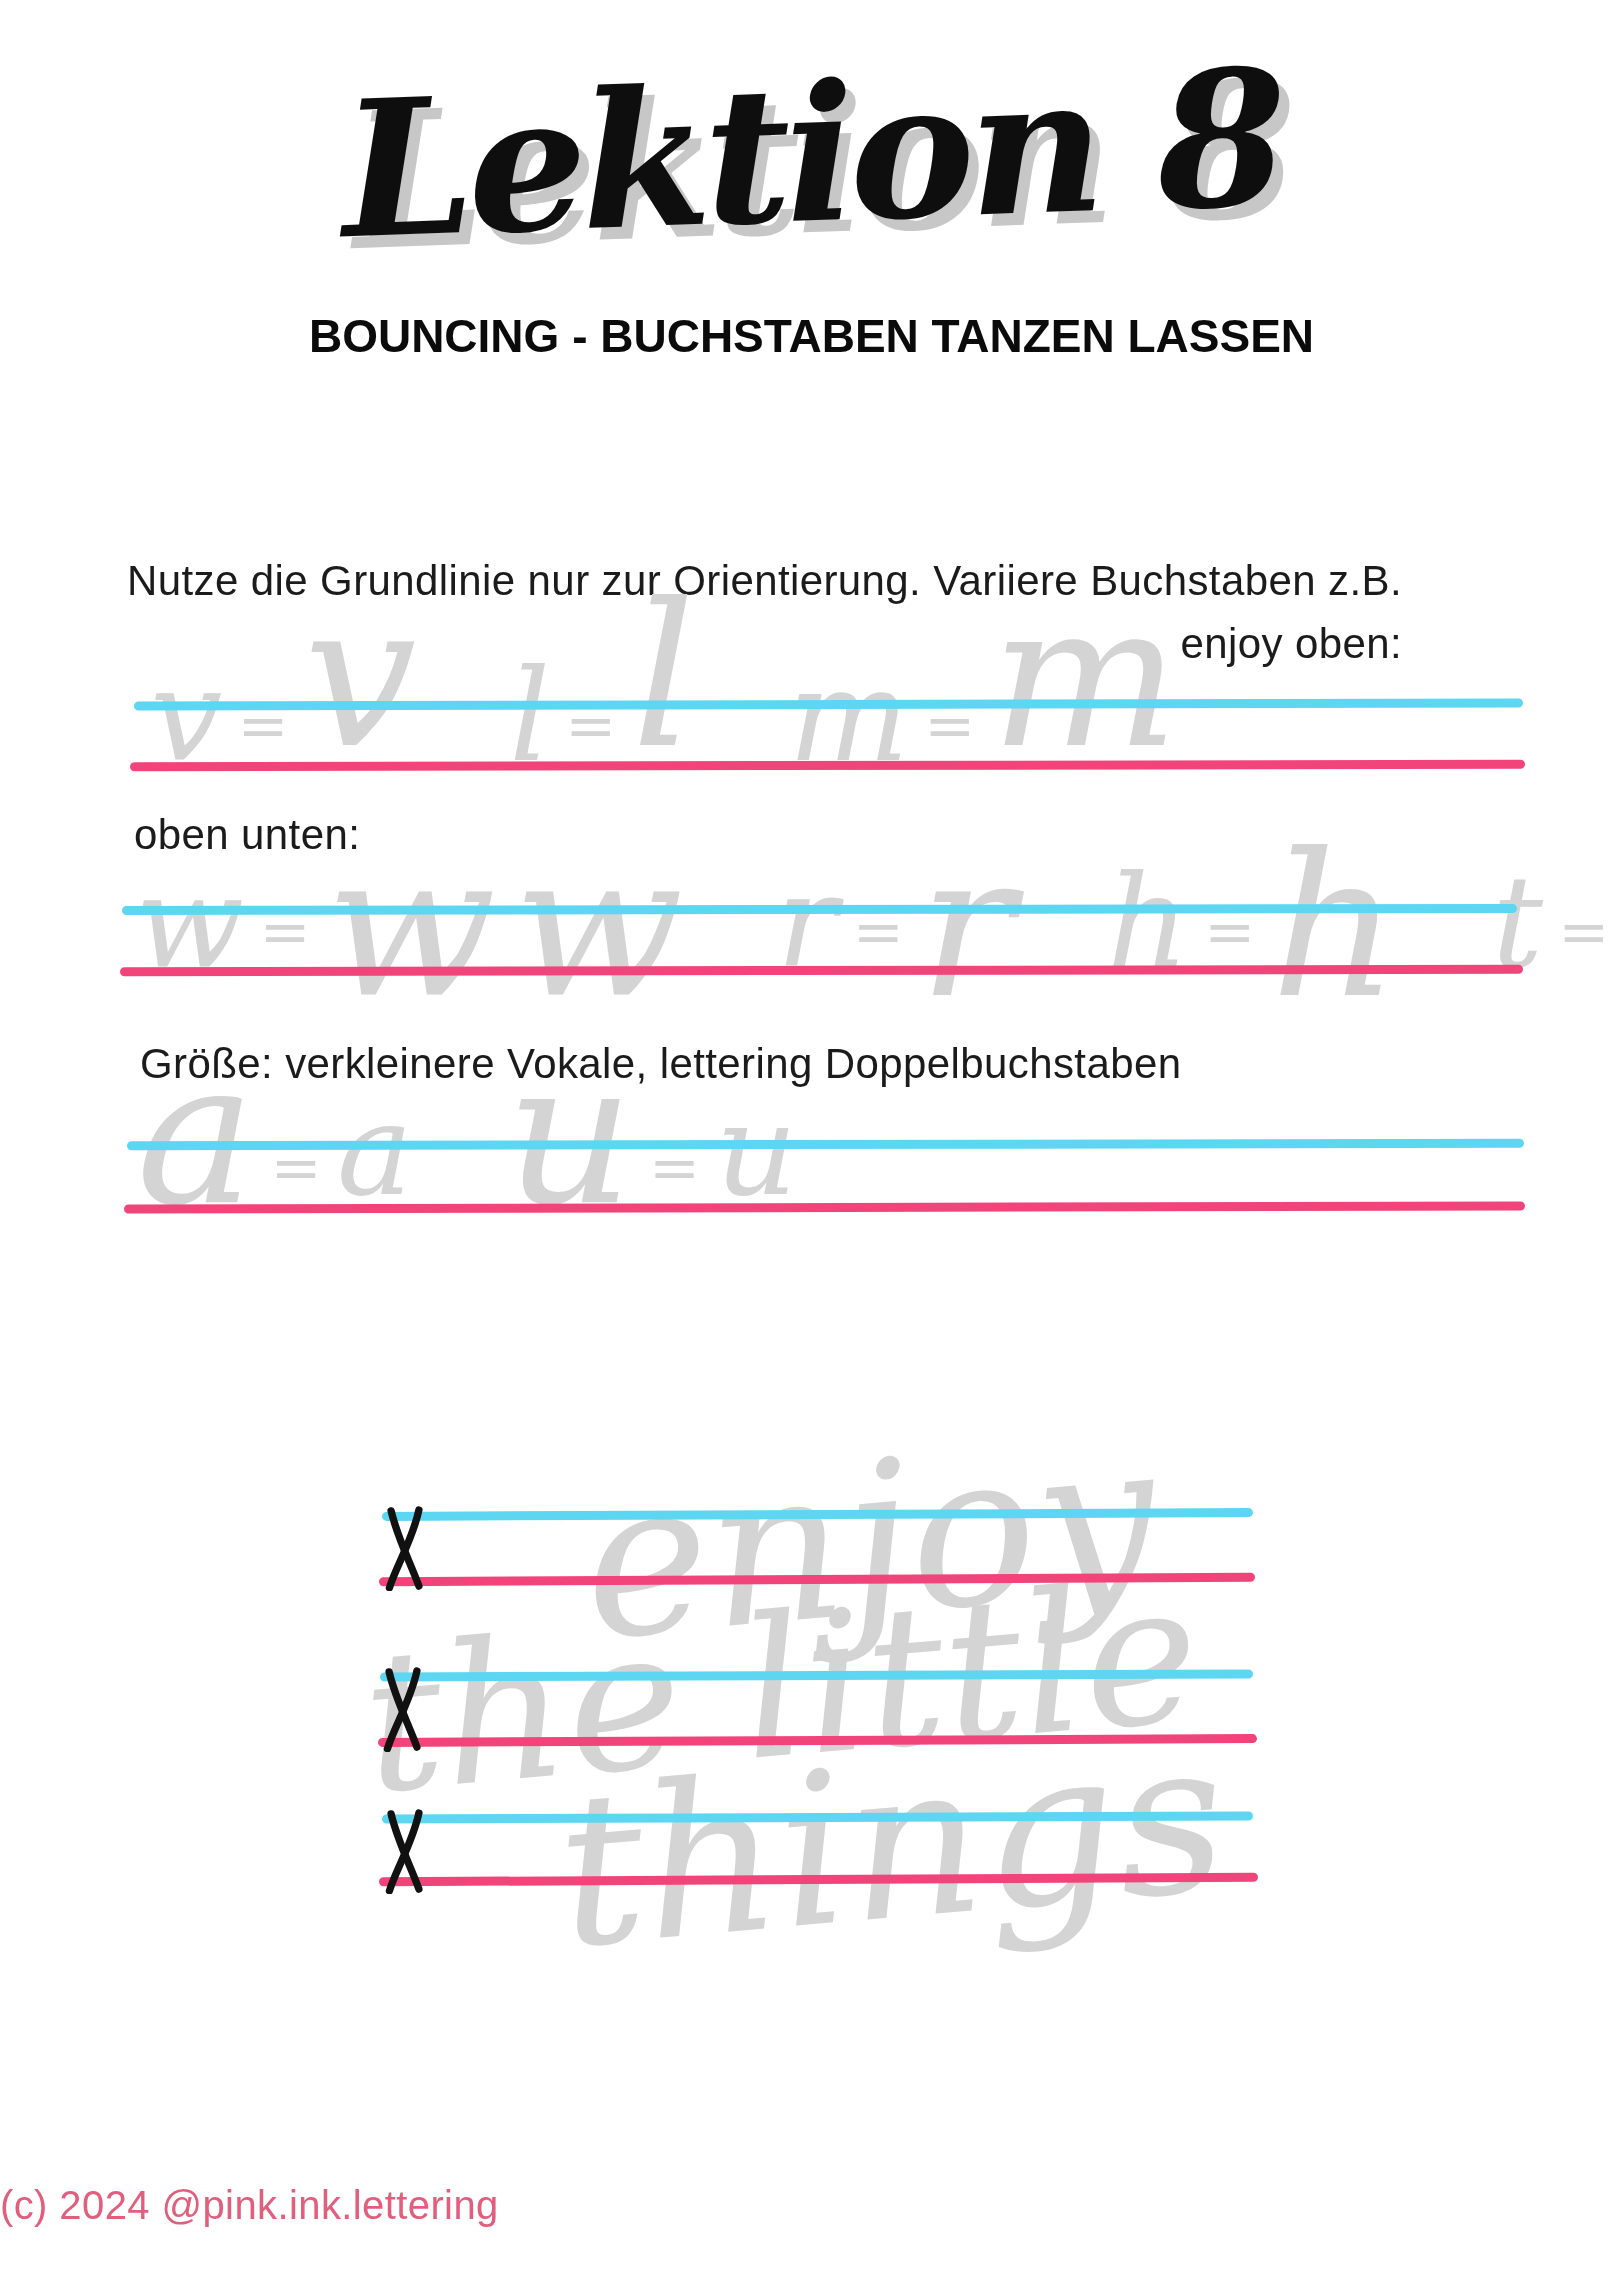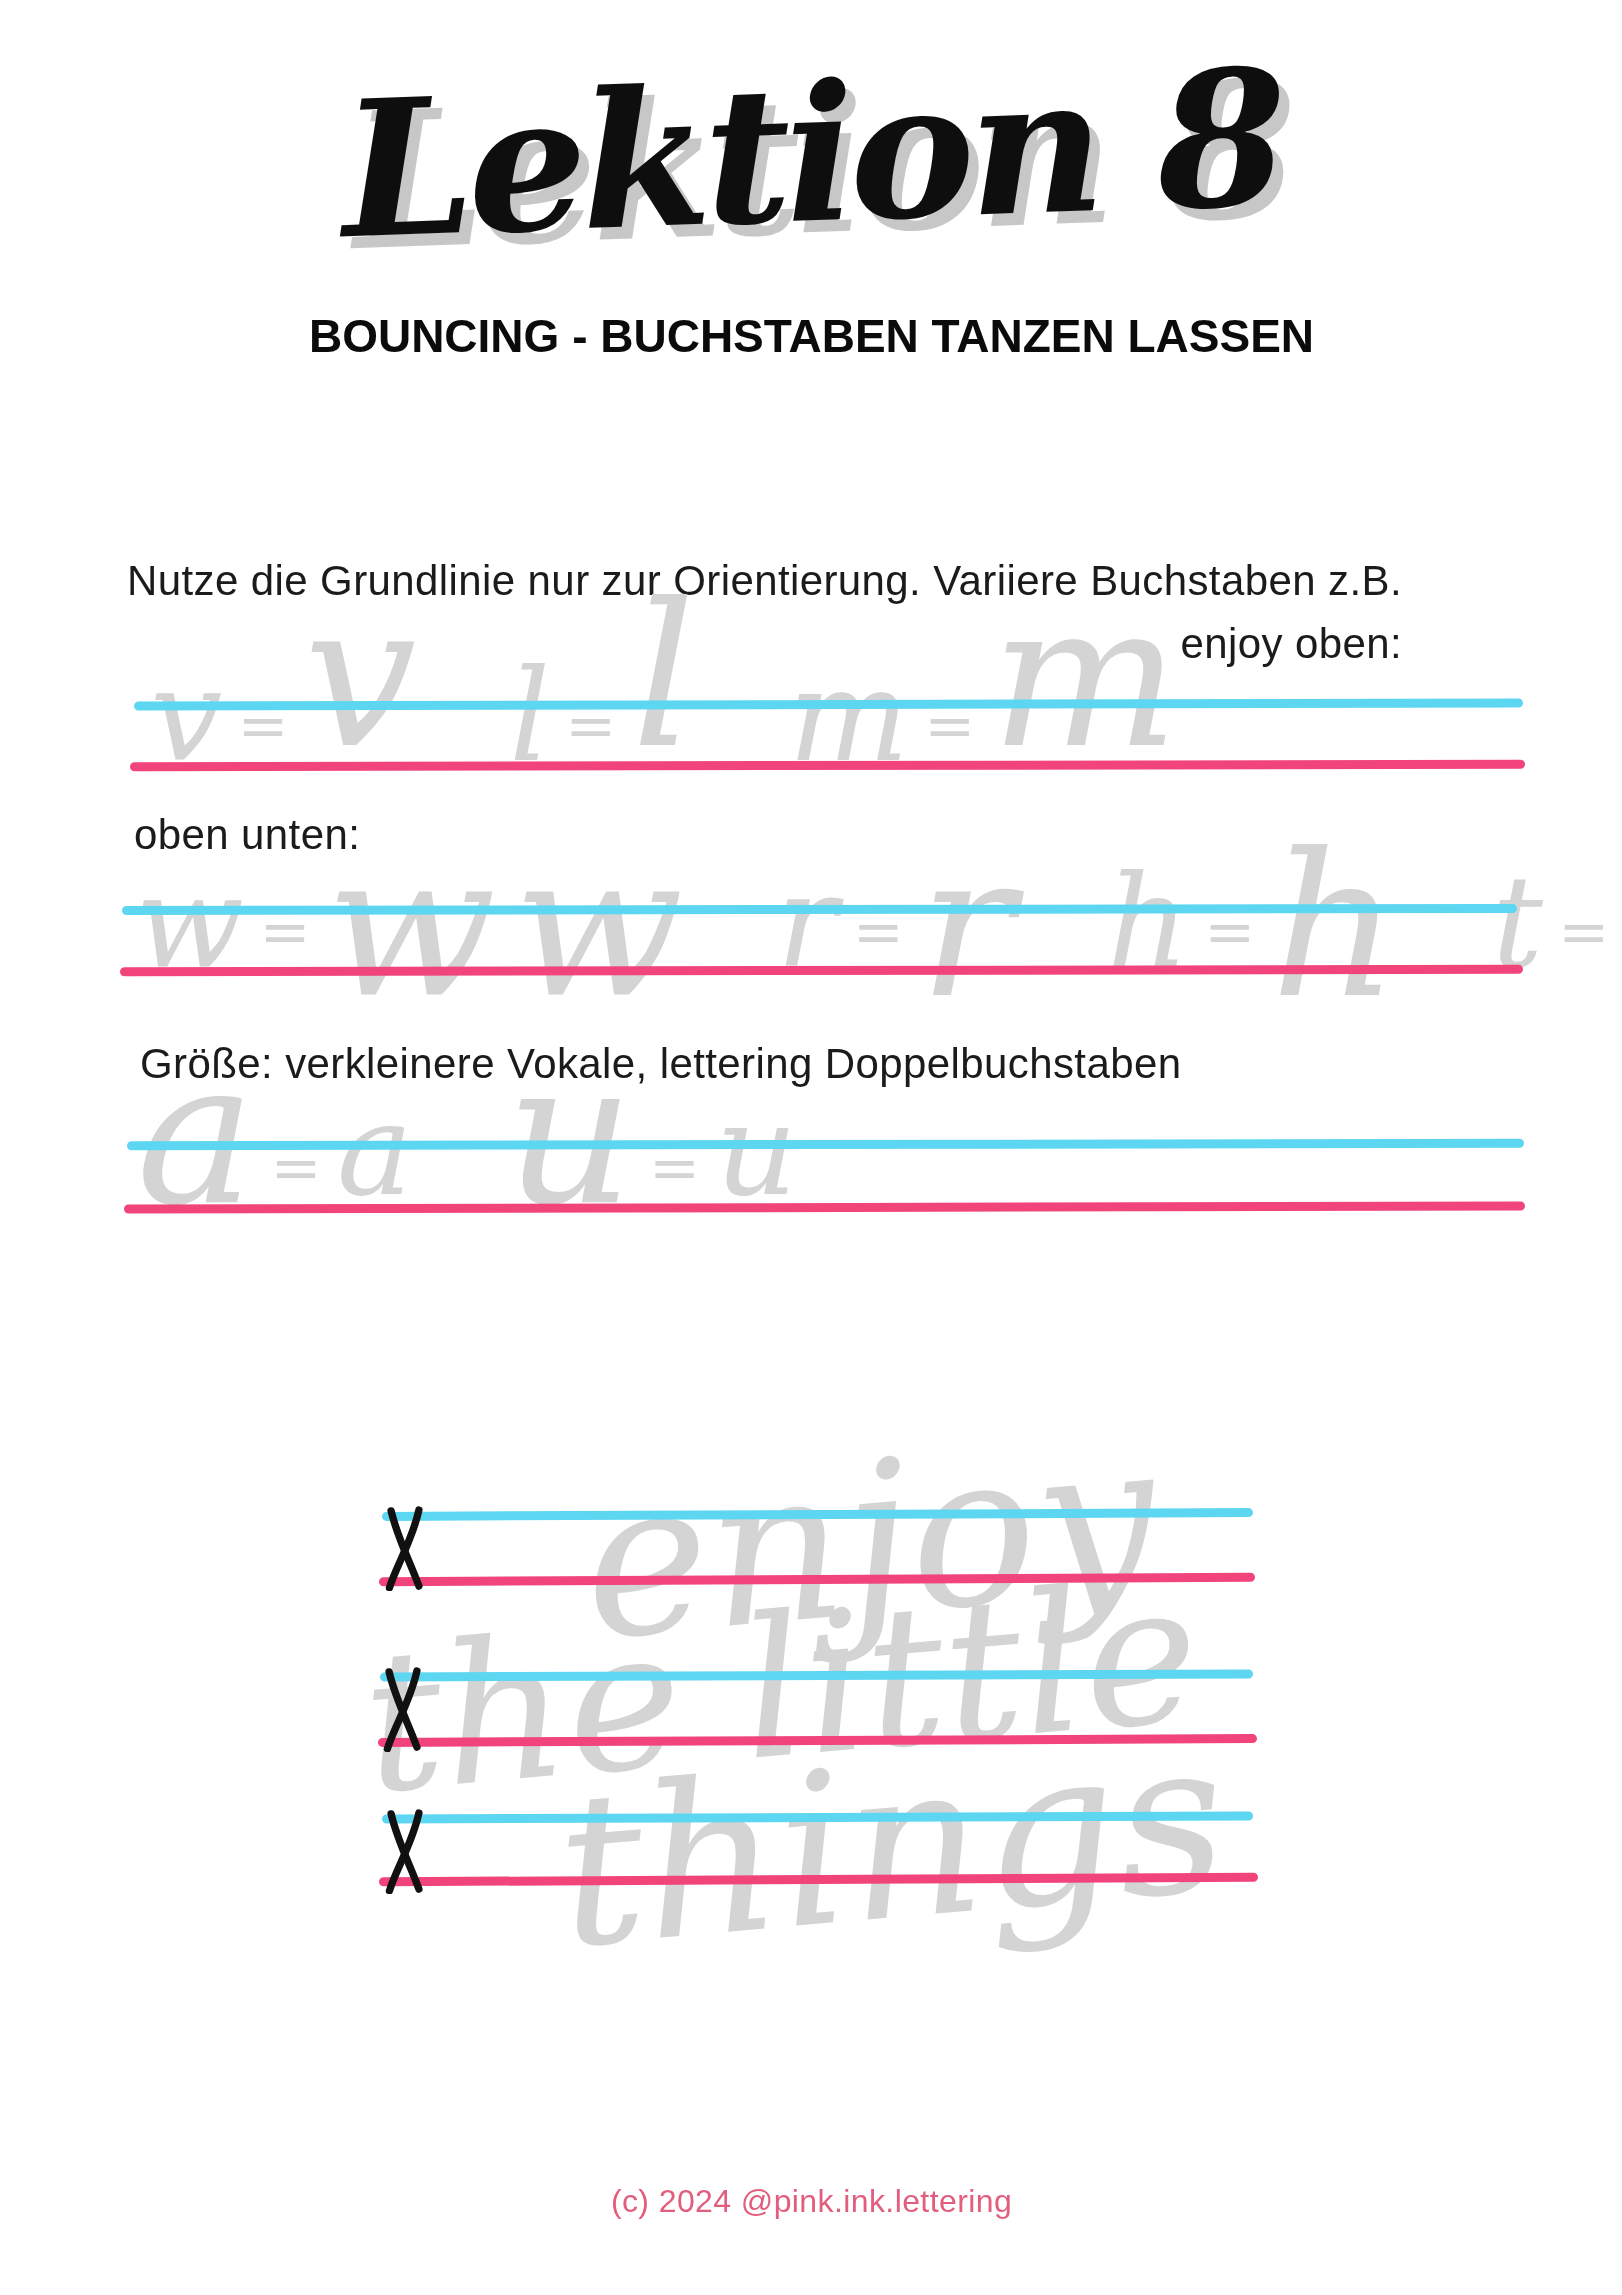--- a/index.html
+++ b/index.html
@@ -70,22 +70,22 @@
   .f2p{left:378px;top:1736px;width:879px;transform:rotate(-.25deg);}
   .f3c{left:382px;top:1813px;width:871px;height:7.6px;transform:rotate(-.2deg);}
   .f3p{left:379px;top:1875px;width:879px;transform:rotate(-.3deg);}
   .xmark{position:absolute;z-index:3;width:46px;height:85px;}
   .x1{left:382px;top:1506px;}
   .x2{left:380px;top:1667px;}
   .x3{left:382px;top:1809px;}
   .xmark path{stroke:#111;stroke-width:9;fill:none;stroke-linecap:round;}
   
   .footer{
-    position:absolute;top:2183px;left:0;width:100%;text-align:center;
-    font-size:32px;color:var(--footer);letter-spacing:0.4px;
+    position:absolute;top:2183px;left:0;width:100%;
+    font-size:40px;color:var(--footer);letter-spacing:0.4px;
   }
 </style>
 </head>
 <body>
 
 <div class="page">
 
   <div class="title">Lektion 8</div>
   <div class="subtitle">BOUNCING - BUCHSTABEN TANZEN LASSEN</div>
 

